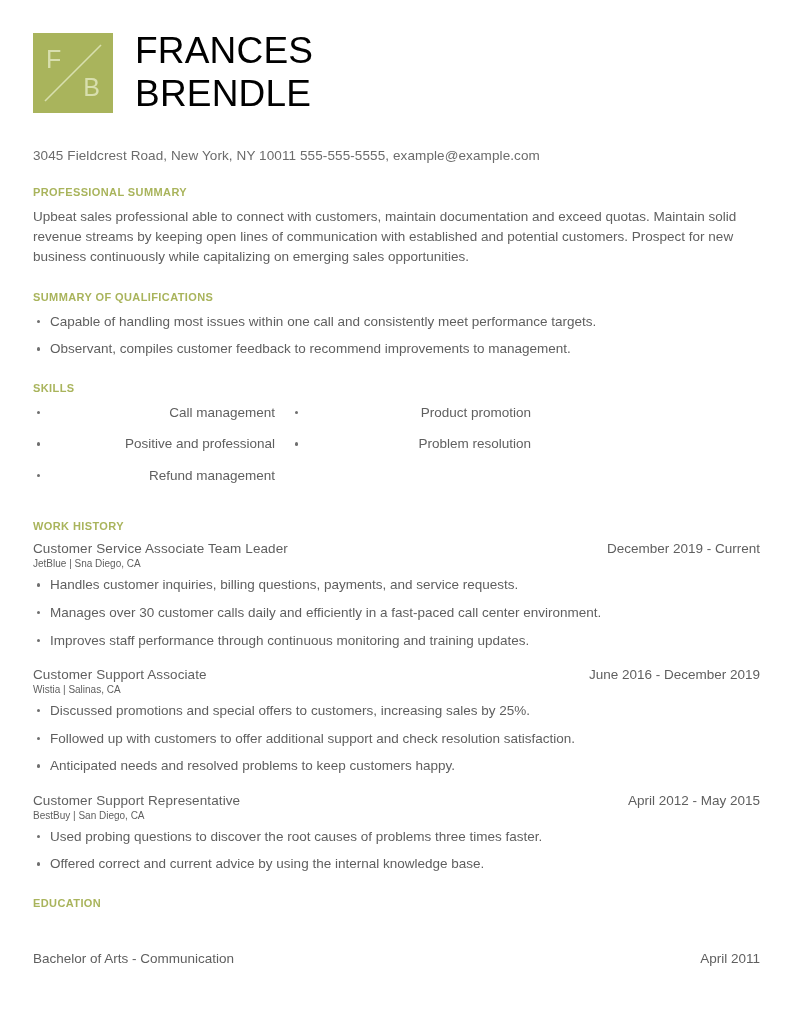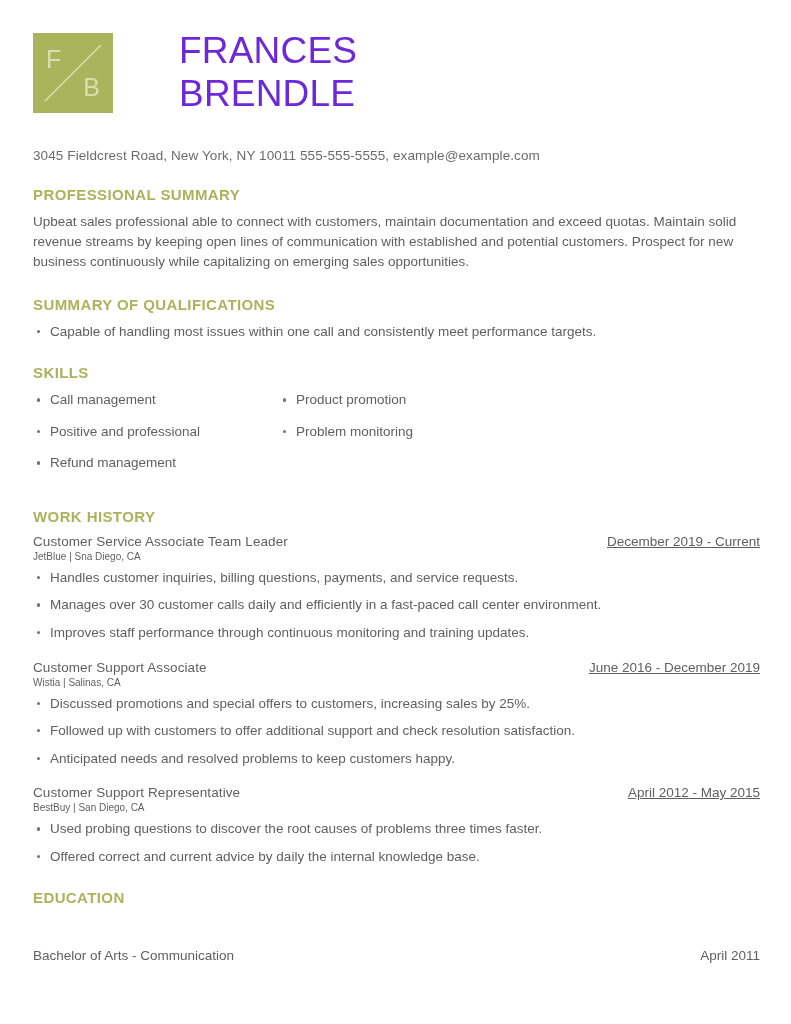--- a/index.html
+++ b/index.html
@@ -53,39 +53,38 @@
   }
   .logo .slash line {
     stroke: #d8dfae;
     stroke-width: 1.6;
   }
   .name-block {
     font-family: "Liberation Sans", sans-serif;
     font-weight: 300;
     font-size: 37px;
     line-height: 1.16;
-    color: #6d28d9;
+    color: #000000;
     letter-spacing: 0.2px;
-    margin-left: 44px;
   }
   .name-block div { white-space: nowrap; }
 
   
   .contact {
     margin-top: 32px;
     font-size: 13.5px;
     color: #6b6b6b;
     letter-spacing: 0.1px;
   }
 
   
   .section { margin-top: 23px; }
   .section-title {
     color: #a9b45c;
-    font-size: 15px;
+    font-size: 11px;
     font-weight: bold;
     letter-spacing: 0.4px;
     margin-bottom: 9px;
   }
   .summary-text {
     font-size: 13.5px;
     line-height: 1.5;
     color: #5f5f5f;
     max-width: 716px;
   }
@@ -112,36 +111,37 @@
     width: 3.4px;
     height: 3.4px;
     border-radius: 50%;
     background: #6f6f6f;
   }
 
   
   .skills-grid {
     display: grid;
     grid-template-columns: 242px 240px 1fr;
-    column-gap: 4px;
+    column-gap: 16px;
+    text-align: right;
   }
   .skills-grid ul.bullets li { margin-bottom: 12px; }
 
   
   .job { margin-bottom: 17px; }
   .job:last-child { margin-bottom: 0; }
   .job-head {
     display: flex;
     justify-content: space-between;
     align-items: flex-end;
     font-size: 13.5px;
     color: #5f5f5f;
   }
   .job-title { letter-spacing: 0.1px; }
-  .job-date { white-space: nowrap; padding-left: 14px; text-decoration: underline; }
+  .job-date { white-space: nowrap; padding-left: 14px; }
   .job-company {
     font-size: 10px;
     color: #5f5f5f;
     margin-top: 2px;
     margin-bottom: 6px;
   }
   .job ul.bullets li { margin-bottom: 8px; }
 
   
   .edu-head {
@@ -176,34 +176,35 @@
 
   <div class="section">
     <div class="section-title">PROFESSIONAL SUMMARY</div>
     <div class="summary-text">Upbeat sales professional able to connect with customers, maintain documentation and exceed quotas. Maintain solid revenue streams by keeping open lines of communication with established and potential customers. Prospect for new business continuously while capitalizing on emerging sales opportunities.</div>
   </div>
 
   <div class="section">
     <div class="section-title">SUMMARY OF QUALIFICATIONS</div>
     <ul class="bullets">
       <li>Capable of handling most issues within one call and consistently meet performance targets.</li>
+      <li>Observant, compiles customer feedback to recommend improvements to management.</li>
     </ul>
   </div>
 
   <div class="section">
     <div class="section-title">SKILLS</div>
     <div class="skills-grid">
       <ul class="bullets">
         <li>Call management</li>
         <li>Positive and professional</li>
         <li>Refund management</li>
       </ul>
       <ul class="bullets">
         <li>Product promotion</li>
-        <li>Problem monitoring</li>
+        <li>Problem resolution</li>
       </ul>
     </div>
   </div>
 
   <div class="section">
     <div class="section-title">WORK HISTORY</div>
 
     <div class="job">
       <div class="job-head">
         <span class="job-title">Customer Service Associate Team Leader</span>
@@ -231,21 +232,21 @@
     </div>
 
     <div class="job">
       <div class="job-head">
         <span class="job-title">Customer Support Representative</span>
         <span class="job-date">April 2012 - May 2015</span>
       </div>
       <div class="job-company">BestBuy | San Diego, CA</div>
       <ul class="bullets">
         <li>Used probing questions to discover the root causes of problems three times faster.</li>
-        <li>Offered correct and current advice by daily the internal knowledge base.</li>
+        <li>Offered correct and current advice by using the internal knowledge base.</li>
       </ul>
     </div>
   </div>
 
   <div class="section">
     <div class="section-title">EDUCATION</div>
     <div>
       <div class="edu-head">
         <span>Bachelor of Arts - Communication</span>
         <span>April 2011</span>

